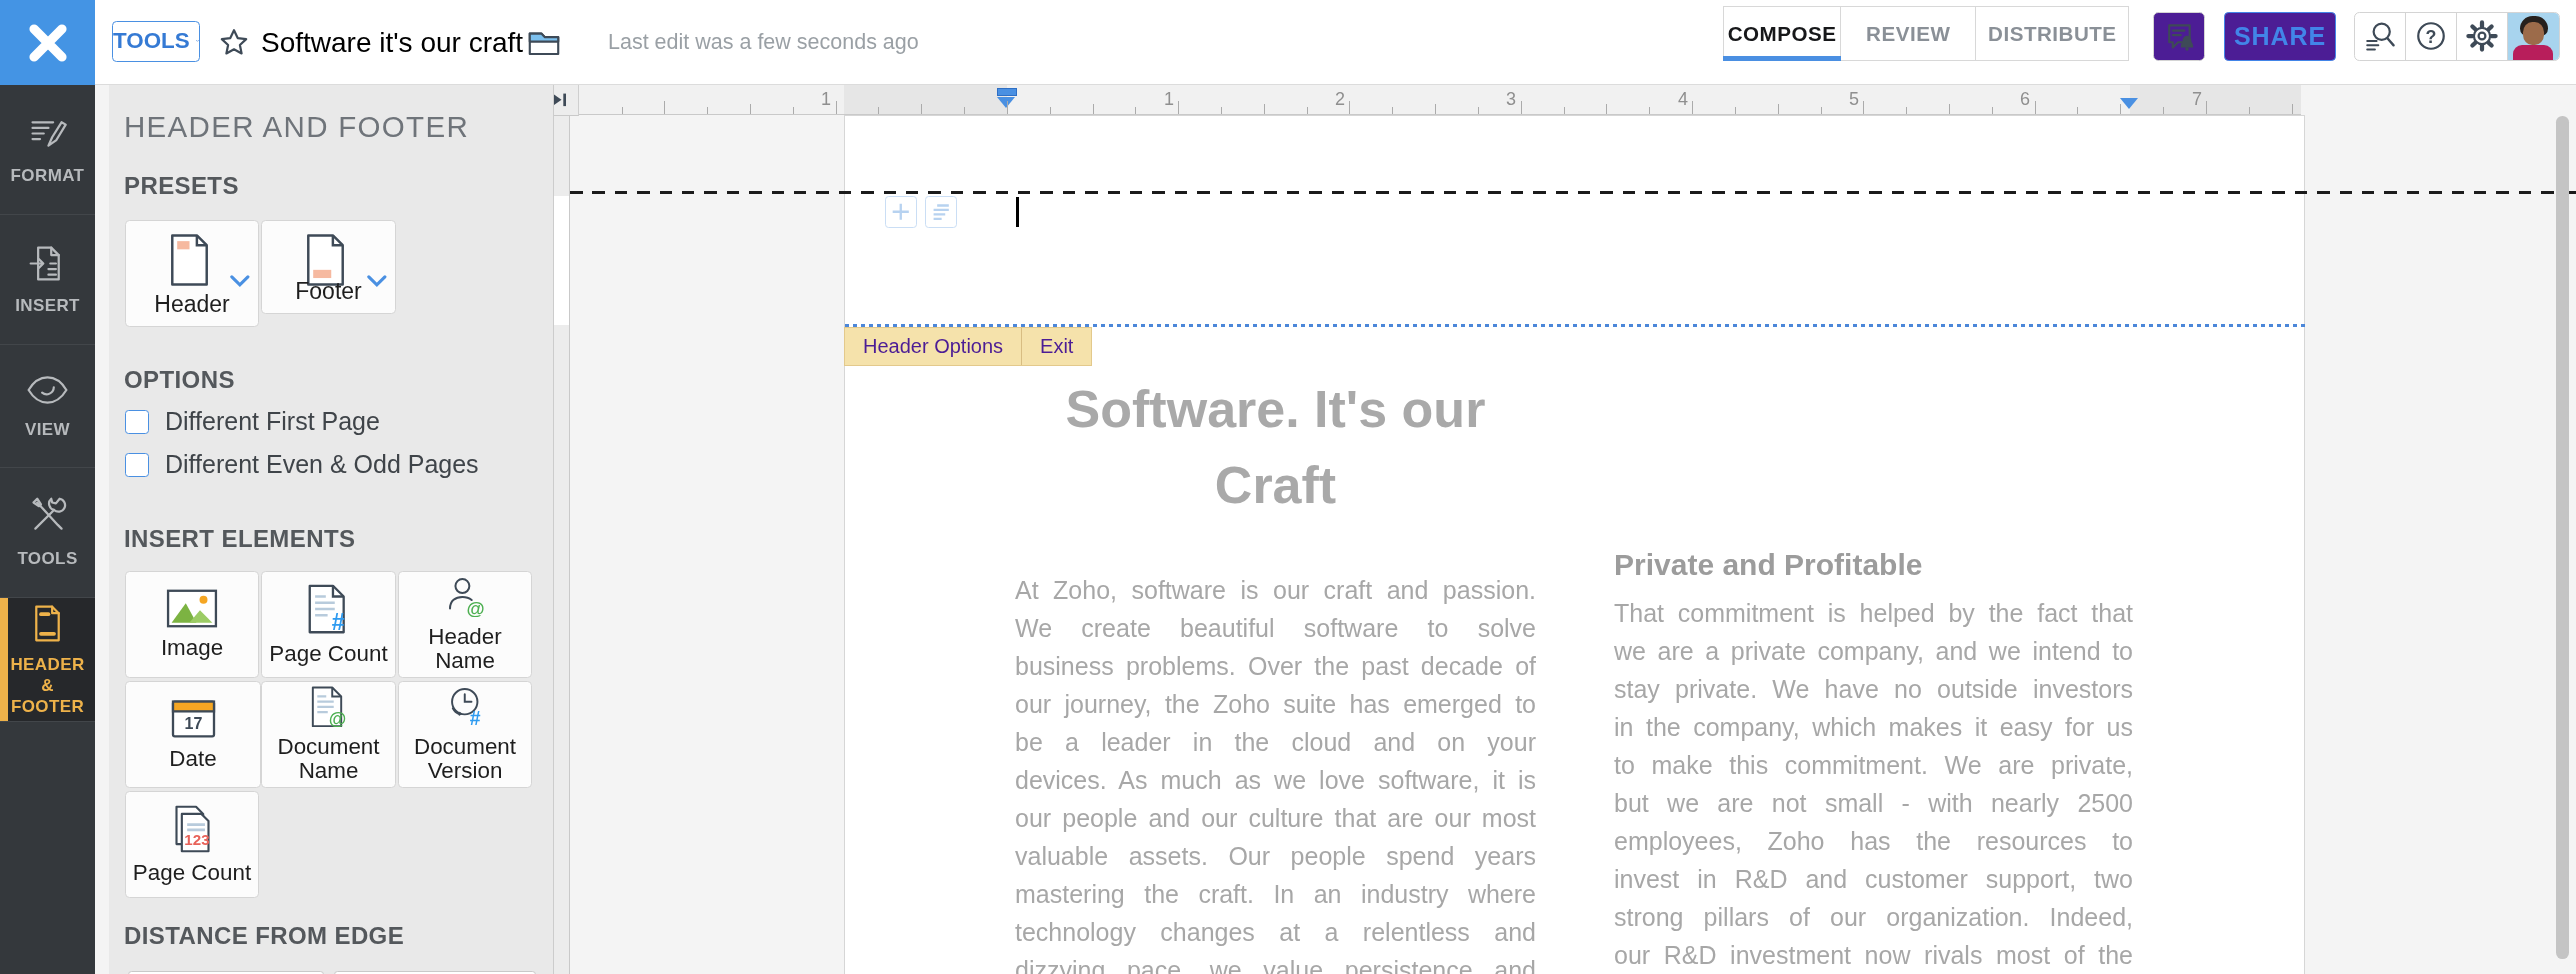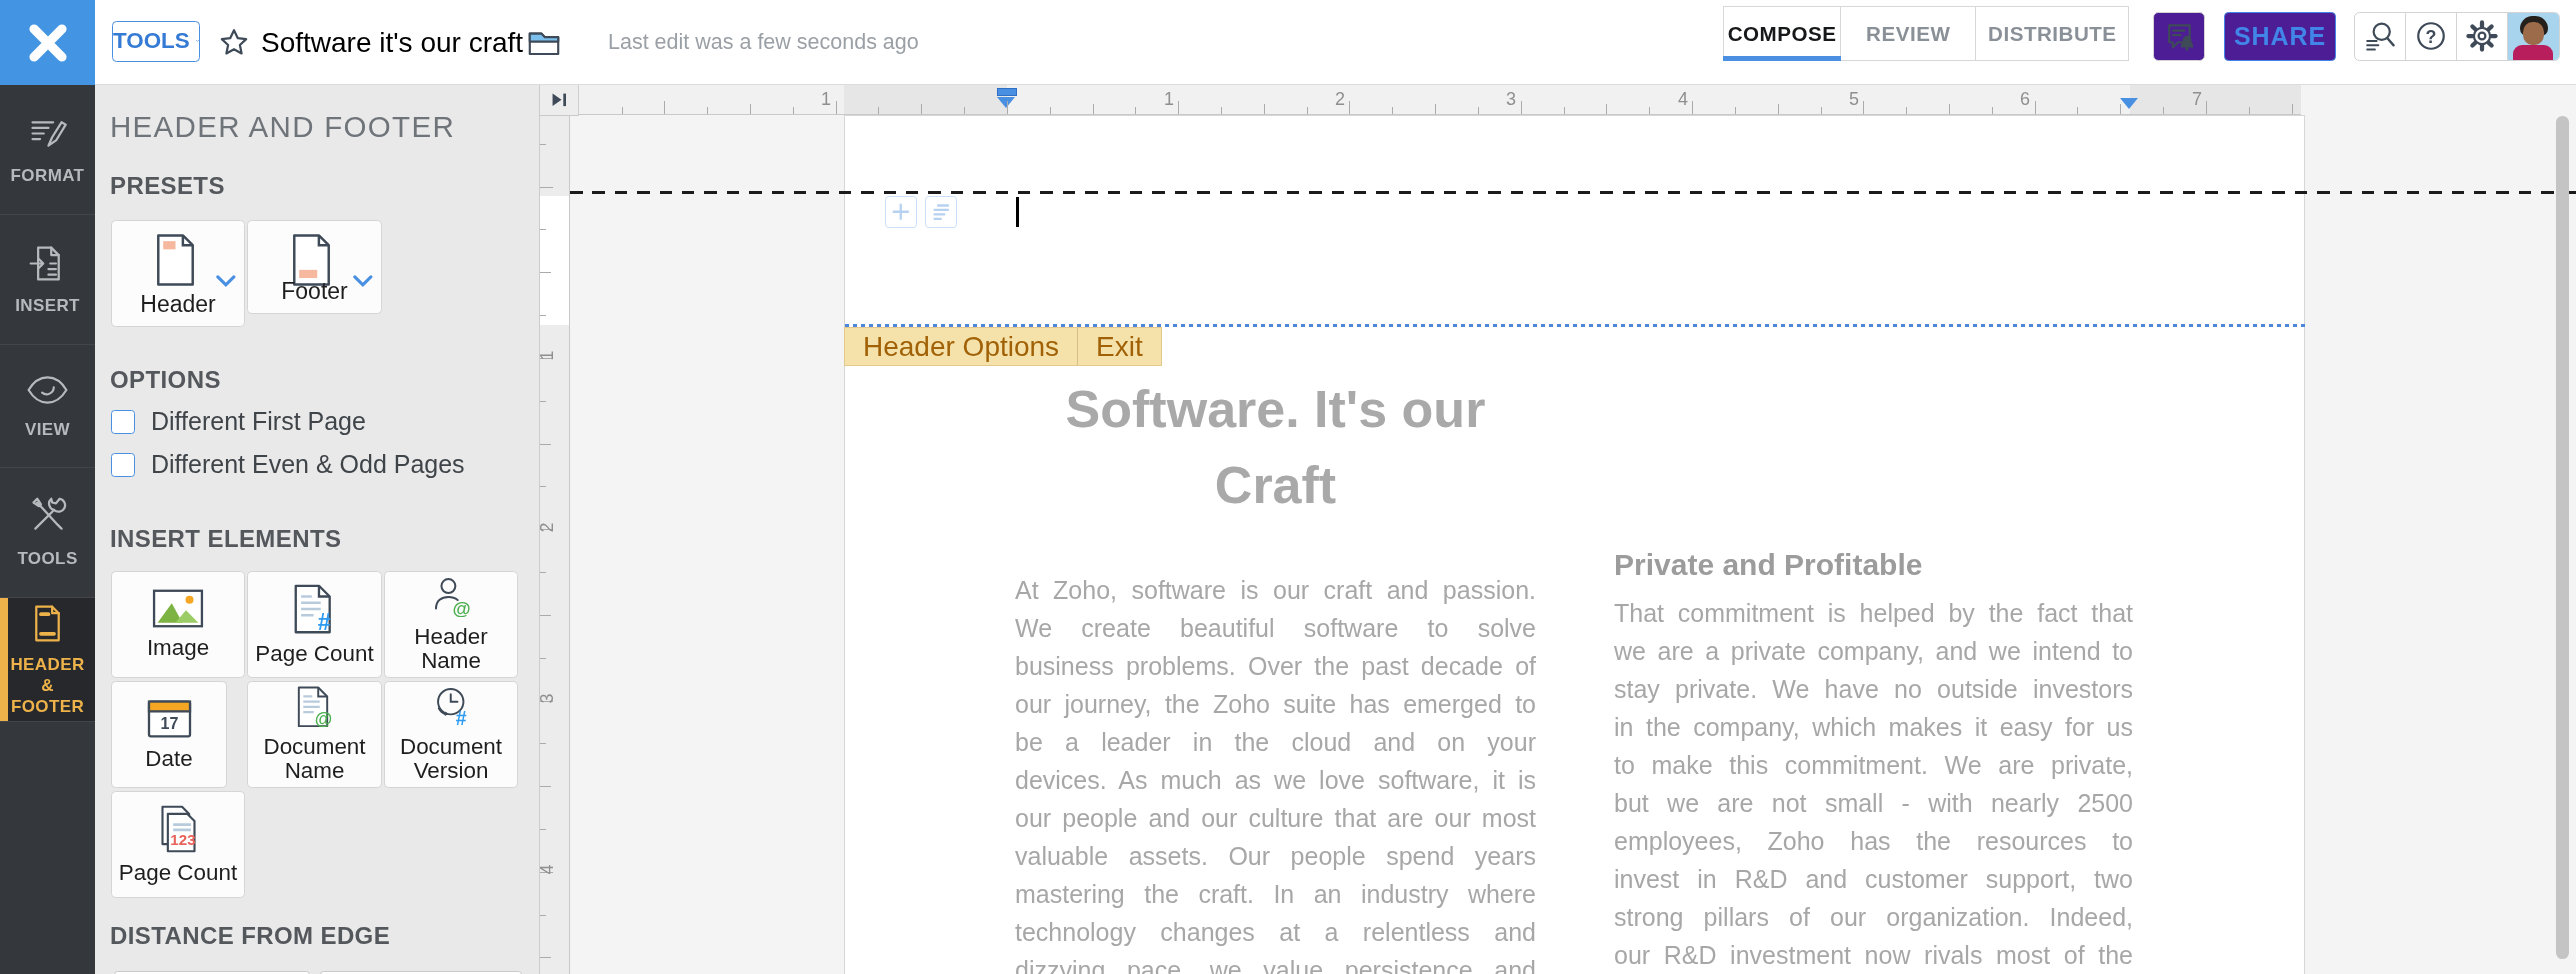--- a/index.html
+++ b/index.html
@@ -35,21 +35,21 @@
   .avatar .shirt{position:absolute;left:5.4px;top:32px;width:40px;height:18px;background:#b81e5b;border-radius:9px 9px 0 0}
 
   
   .sidebar{position:absolute;left:0;top:85px;width:95px;height:889px;background:#34383c;z-index:20}
   .side-item{position:relative;width:95px;display:flex;flex-direction:column;align-items:center;justify-content:center;gap:10.7px;border-bottom:0.9px solid #42464a;color:#b7babd;font-size:17px;font-weight:700;letter-spacing:0.4px;text-align:center;cursor:pointer}
   .side-item .lbl{width:89px;line-height:20.6px}
   .side-item.active{background:#26282b;color:var(--sidebar_active_yellow)}
   .side-item.active::before{content:"";position:absolute;left:0;top:0;bottom:0;width:8px;background:var(--sidebar_active_yellow)}
 
   
-  .panel{position:absolute;left:95px;top:85px;width:445px;height:889px;background:#e9e9e9;z-index:10;border-right:0.9px solid #cccccc}
+  .panel{position:absolute;left:109px;top:85px;width:445px;height:889px;background:#e9e9e9;z-index:10;border-right:0.9px solid #cccccc}
   .panel-title{position:absolute;left:15px;top:25px;font-size:29.5px;color:#6f747a;letter-spacing:1.3px}
   .ph{position:absolute;left:15px;font-size:24px;font-weight:700;color:#54585c;letter-spacing:0.4px}
   .card{position:absolute;background:#fcfcfc;border:0.9px solid #d5d5d5;border-radius:4.5px;cursor:pointer}
   .card-label{position:absolute;left:0;right:0;bottom:9px;text-align:center;font-size:23px;color:#1e1e1e;line-height:25px}
   .icard{display:flex;flex-direction:column;align-items:center;justify-content:center;gap:8px;text-align:center;font-size:22.4px;color:#1e1e1e;line-height:24px;padding:3.6px}
   .chk-row{position:absolute;left:16px;display:flex;align-items:center;gap:16px;cursor:pointer}
   .chk{width:24px;height:24px;border:1.8px solid var(--accent_blue);border-radius:3.6px;background:#fff}
   .chk-lbl{font-size:25px;color:#3f4449}
   .mini-input{position:absolute;height:27px;background:#fff;border:0.9px solid #c9c9c9;border-radius:3.6px}
 
@@ -67,21 +67,21 @@
   .vtick.half{width:10.7px}
   .vtick.inch{width:12.5px}
   .vnum{position:absolute;left:1.8px;font-size:18px;color:#8f8f8f;transform:rotate(-90deg)}
   .corner{position:absolute;left:0;top:0;width:39px;height:31px;background:#ededed;border-right:0.9px solid #cfcfcf;border-bottom:0.9px solid #c9c9c9;display:flex;align-items:center;justify-content:center;cursor:pointer}
   .page{position:absolute;left:304px;top:29.5px;width:1461px;height:894px;background:#fff;border:0.9px solid #d6d6d6}
   .dashed-line{position:absolute;left:29.5px;top:106px;width:2006px;height:2.7px;background:repeating-linear-gradient(90deg,#1b1b1b 0 12.5px,transparent 12.5px 22.4px)}
   .dotted-line{position:absolute;left:305px;top:239px;width:1460px;height:2.7px;background:repeating-linear-gradient(90deg,#4c87d9 0 3.6px,transparent 3.6px 8px)}
   .hdr-mini{position:absolute;top:111px;width:32px;height:32px;border:1.8px solid #cadef5;border-radius:3.6px;background:#fff;display:flex;align-items:center;justify-content:center;cursor:pointer}
   .cursor{position:absolute;left:476px;top:112px;width:2.7px;height:30px;background:#000}
   .hdr-toolbar{position:absolute;left:304px;top:242px;height:39px;background:var(--toolbar_tan);border:0.9px solid #e3c98c;display:flex;align-items:stretch}
-  .hopt{display:flex;align-items:center;padding:4px 18px;font-size:28px;color:#a16207;cursor:pointer}
+  .hopt{display:flex;align-items:center;padding:4px 18px;font-size:20px;color:#4c1d95;cursor:pointer}
   .hopt + .hopt{border-left:0.9px solid #d8bd82}
   .doc-title-big{position:absolute;left:475px;top:286px;width:521px;text-align:center;font-size:52px;font-weight:700;line-height:76px;color:#a9a9a9}
   .col-text{position:absolute;width:521px;font-size:25px;line-height:38px;color:var(--doc_text_gray);text-align:justify;text-align-last:justify;white-space:pre-line}
   .col-head{position:absolute;font-size:30px;font-weight:700;color:#9c9c9c}
   .fli-rect{position:absolute;top:2.7px;width:19.7px;height:8px;background:var(--accent_blue);border:0.9px solid #2f6fc4}
   .fli-tri{position:absolute;top:11.6px;width:0;height:0;border-left:9.8px solid transparent;border-right:9.8px solid transparent;border-top:11.6px solid var(--accent_blue)}
   .scrollbar{position:absolute;left:2016px;top:31px;width:12.5px;height:843px;background:#c4c4c4;border-radius:6.3px;cursor:pointer}
 </style>
 </head>
 <body>
@@ -264,21 +264,21 @@
     </div>
     <div class="card icard" style="left:289px;top:486px;width:134px;height:107px">
       <svg width="45" height="48" viewBox="0 0 50 54" style="font-size:25px">
         <circle cx="21" cy="13" r="9" fill="none" stroke="#3e4a57" stroke-width="2.6"></circle>
         <path d="M5 42c0-10 7-15 16-15 5 0 9 1.5 12 4" fill="none" stroke="#3e4a57" stroke-width="2.6" stroke-linecap="round"></path>
         <text x="38" y="50" text-anchor="middle" font-size="24" font-weight="bold" fill="#4caf50">@</text>
       </svg>
       <div>Header Name</div>
     </div>
 
-    <div class="card icard" style="left:16px;top:596px;width:116px;height:107px">
+    <div class="card icard" style="left:16px;top:596px;width:136px;height:107px">
       <svg width="47" height="41" viewBox="0 0 52 46" style="font-size:25px">
         <rect x="3" y="4" width="46" height="39" rx="2" fill="#fff" stroke="#3e4a57" stroke-width="2.6"></rect>
         <rect x="3" y="4" width="46" height="11" fill="#f5a623" stroke="#3e4a57" stroke-width="2.6"></rect>
         <text x="26" y="35" text-anchor="middle" font-size="18" font-weight="bold" fill="#3e4a57">17</text>
       </svg>
       <div>Date</div>
     </div>
     <div class="card icard" style="left:152px;top:596px;width:135px;height:107px">
       <svg width="45" height="50" viewBox="0 0 50 56" style="font-size:25px">
         <path d="M4 2h26l12 12v40H4z" fill="#fff" stroke="#3e4a57" stroke-width="2.6" stroke-linejoin="round"></path>

